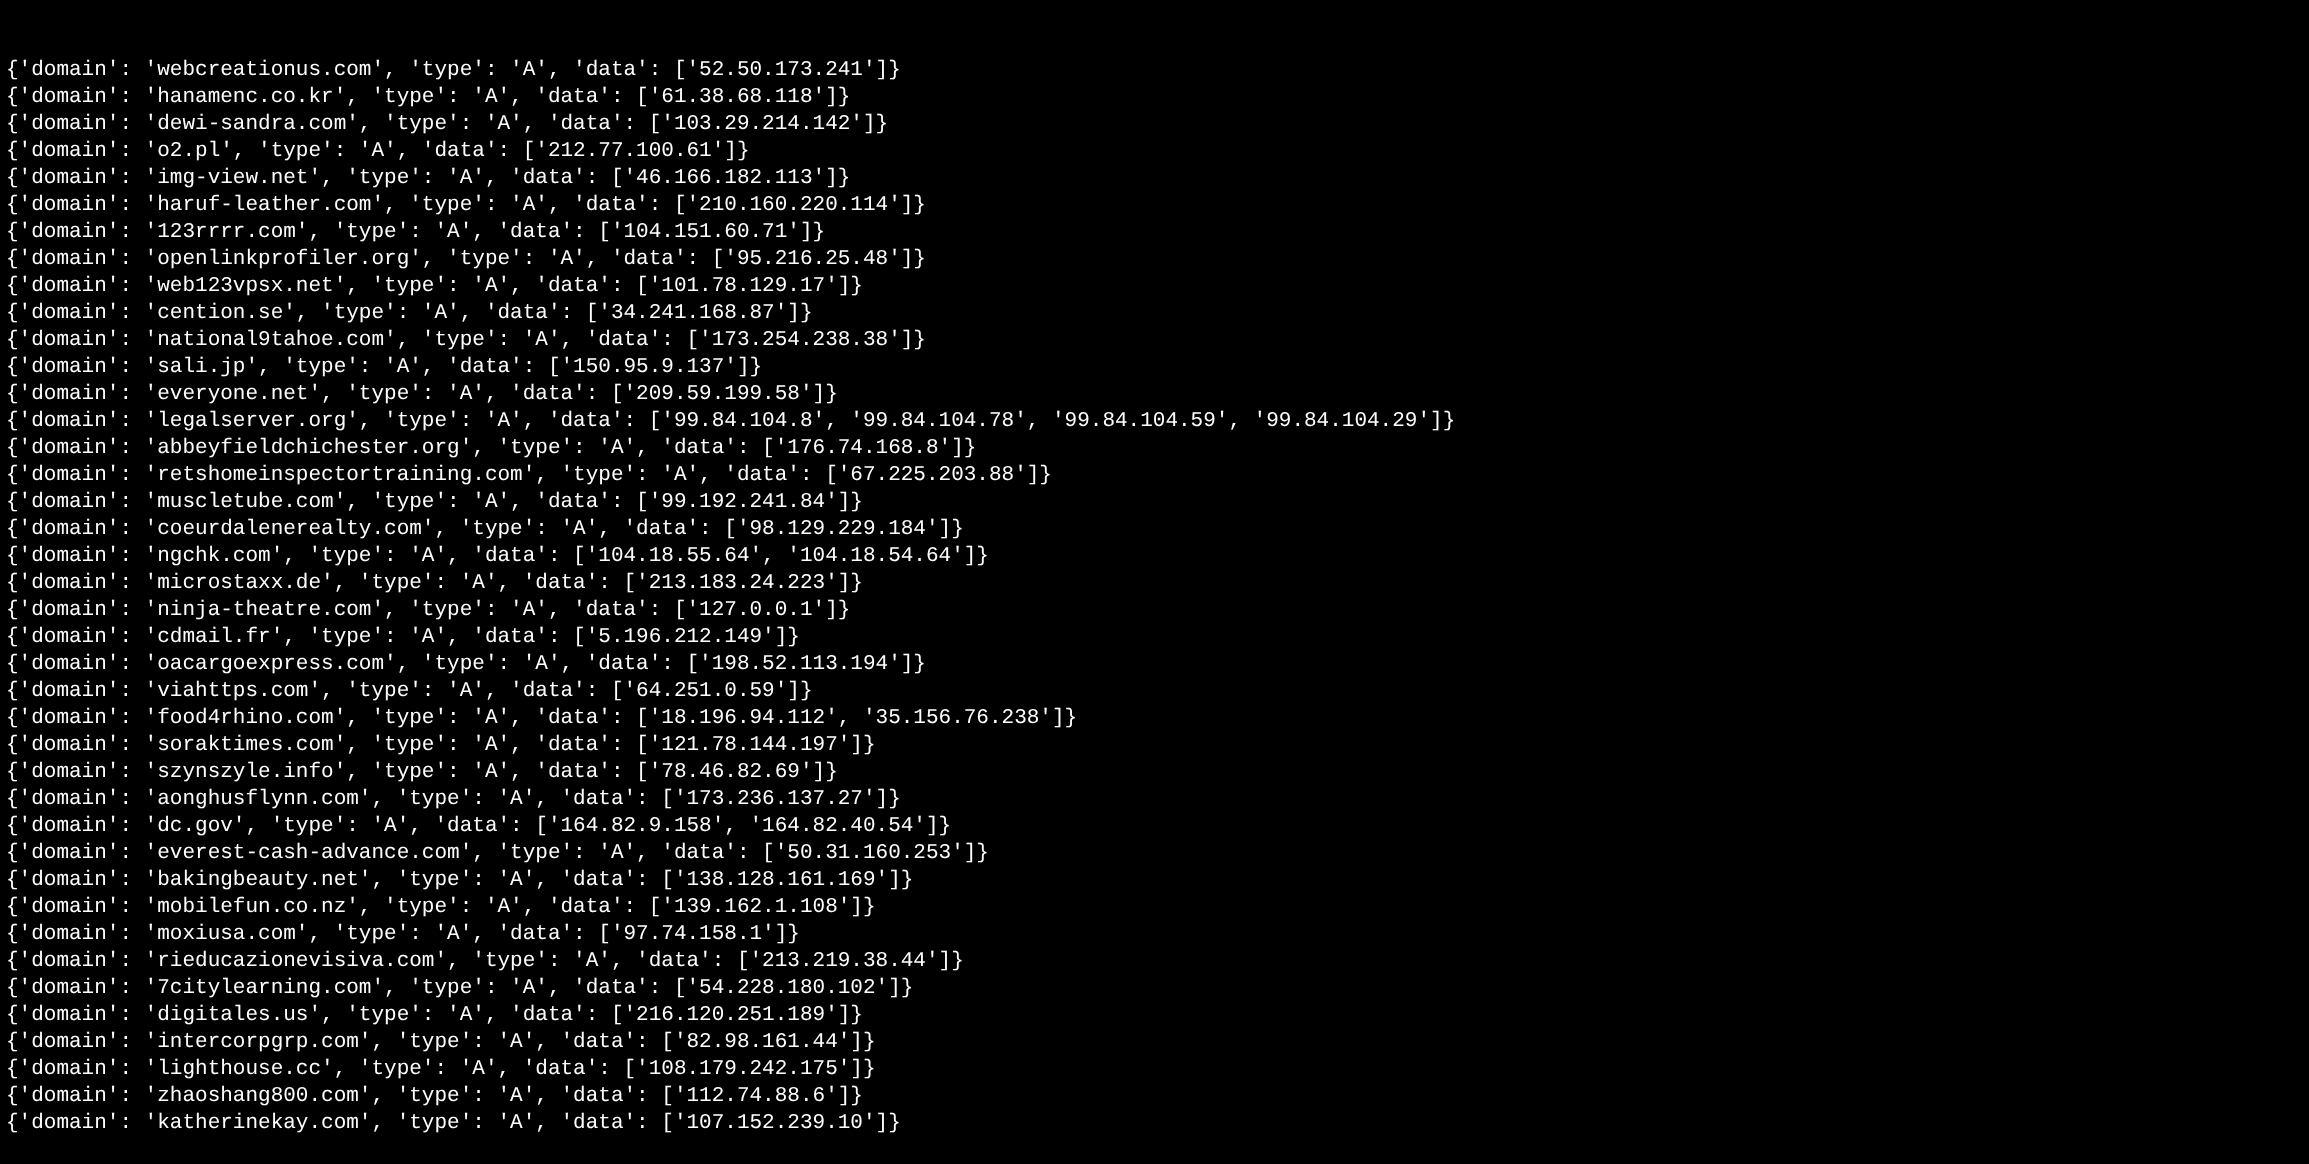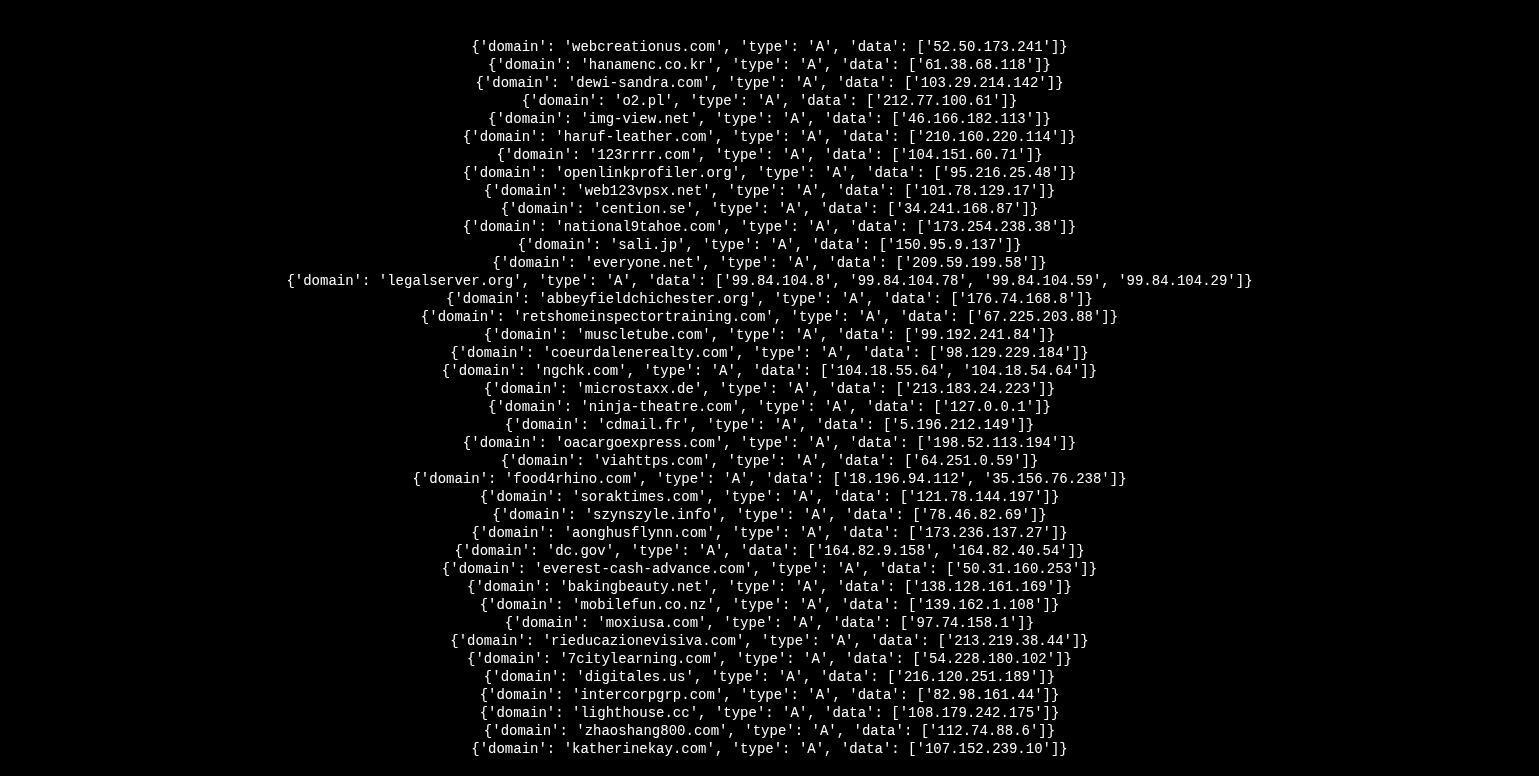--- a/index.html
+++ b/index.html
@@ -13,21 +13,20 @@
     width: 1539px;
     height: 776px;
     overflow: hidden;
   }
   .terminal {
     padding: 2px 4px;
     white-space: pre;
   }
   .line {
     display: block;
-    text-align: center;
   }
 </style>
 </head>
 <body>
 
 <div class="terminal">
   <div id="records-container"><span class="line">{'domain': 'webcreationus.com', 'type': 'A', 'data': ['52.50.173.241']}</span><span class="line">{'domain': 'hanamenc.co.kr', 'type': 'A', 'data': ['61.38.68.118']}</span><span class="line">{'domain': 'dewi-sandra.com', 'type': 'A', 'data': ['103.29.214.142']}</span><span class="line">{'domain': 'o2.pl', 'type': 'A', 'data': ['212.77.100.61']}</span><span class="line">{'domain': 'img-view.net', 'type': 'A', 'data': ['46.166.182.113']}</span><span class="line">{'domain': 'haruf-leather.com', 'type': 'A', 'data': ['210.160.220.114']}</span><span class="line">{'domain': '123rrrr.com', 'type': 'A', 'data': ['104.151.60.71']}</span><span class="line">{'domain': 'openlinkprofiler.org', 'type': 'A', 'data': ['95.216.25.48']}</span><span class="line">{'domain': 'web123vpsx.net', 'type': 'A', 'data': ['101.78.129.17']}</span><span class="line">{'domain': 'cention.se', 'type': 'A', 'data': ['34.241.168.87']}</span><span class="line">{'domain': 'national9tahoe.com', 'type': 'A', 'data': ['173.254.238.38']}</span><span class="line">{'domain': 'sali.jp', 'type': 'A', 'data': ['150.95.9.137']}</span><span class="line">{'domain': 'everyone.net', 'type': 'A', 'data': ['209.59.199.58']}</span><span class="line">{'domain': 'legalserver.org', 'type': 'A', 'data': ['99.84.104.8', '99.84.104.78', '99.84.104.59', '99.84.104.29']}</span><span class="line">{'domain': 'abbeyfieldchichester.org', 'type': 'A', 'data': ['176.74.168.8']}</span><span class="line">{'domain': 'retshomeinspectortraining.com', 'type': 'A', 'data': ['67.225.203.88']}</span><span class="line">{'domain': 'muscletube.com', 'type': 'A', 'data': ['99.192.241.84']}</span><span class="line">{'domain': 'coeurdalenerealty.com', 'type': 'A', 'data': ['98.129.229.184']}</span><span class="line">{'domain': 'ngchk.com', 'type': 'A', 'data': ['104.18.55.64', '104.18.54.64']}</span><span class="line">{'domain': 'microstaxx.de', 'type': 'A', 'data': ['213.183.24.223']}</span><span class="line">{'domain': 'ninja-theatre.com', 'type': 'A', 'data': ['127.0.0.1']}</span><span class="line">{'domain': 'cdmail.fr', 'type': 'A', 'data': ['5.196.212.149']}</span><span class="line">{'domain': 'oacargoexpress.com', 'type': 'A', 'data': ['198.52.113.194']}</span><span class="line">{'domain': 'viahttps.com', 'type': 'A', 'data': ['64.251.0.59']}</span><span class="line">{'domain': 'food4rhino.com', 'type': 'A', 'data': ['18.196.94.112', '35.156.76.238']}</span><span class="line">{'domain': 'soraktimes.com', 'type': 'A', 'data': ['121.78.144.197']}</span><span class="line">{'domain': 'szynszyle.info', 'type': 'A', 'data': ['78.46.82.69']}</span><span class="line">{'domain': 'aonghusflynn.com', 'type': 'A', 'data': ['173.236.137.27']}</span><span class="line">{'domain': 'dc.gov', 'type': 'A', 'data': ['164.82.9.158', '164.82.40.54']}</span><span class="line">{'domain': 'everest-cash-advance.com', 'type': 'A', 'data': ['50.31.160.253']}</span><span class="line">{'domain': 'bakingbeauty.net', 'type': 'A', 'data': ['138.128.161.169']}</span><span class="line">{'domain': 'mobilefun.co.nz', 'type': 'A', 'data': ['139.162.1.108']}</span><span class="line">{'domain': 'moxiusa.com', 'type': 'A', 'data': ['97.74.158.1']}</span><span class="line">{'domain': 'rieducazionevisiva.com', 'type': 'A', 'data': ['213.219.38.44']}</span><span class="line">{'domain': '7citylearning.com', 'type': 'A', 'data': ['54.228.180.102']}</span><span class="line">{'domain': 'digitales.us', 'type': 'A', 'data': ['216.120.251.189']}</span><span class="line">{'domain': 'intercorpgrp.com', 'type': 'A', 'data': ['82.98.161.44']}</span><span class="line">{'domain': 'lighthouse.cc', 'type': 'A', 'data': ['108.179.242.175']}</span><span class="line">{'domain': 'zhaoshang800.com', 'type': 'A', 'data': ['112.74.88.6']}</span><span class="line">{'domain': 'katherinekay.com', 'type': 'A', 'data': ['107.152.239.10']}</span></div>
   
   
   

